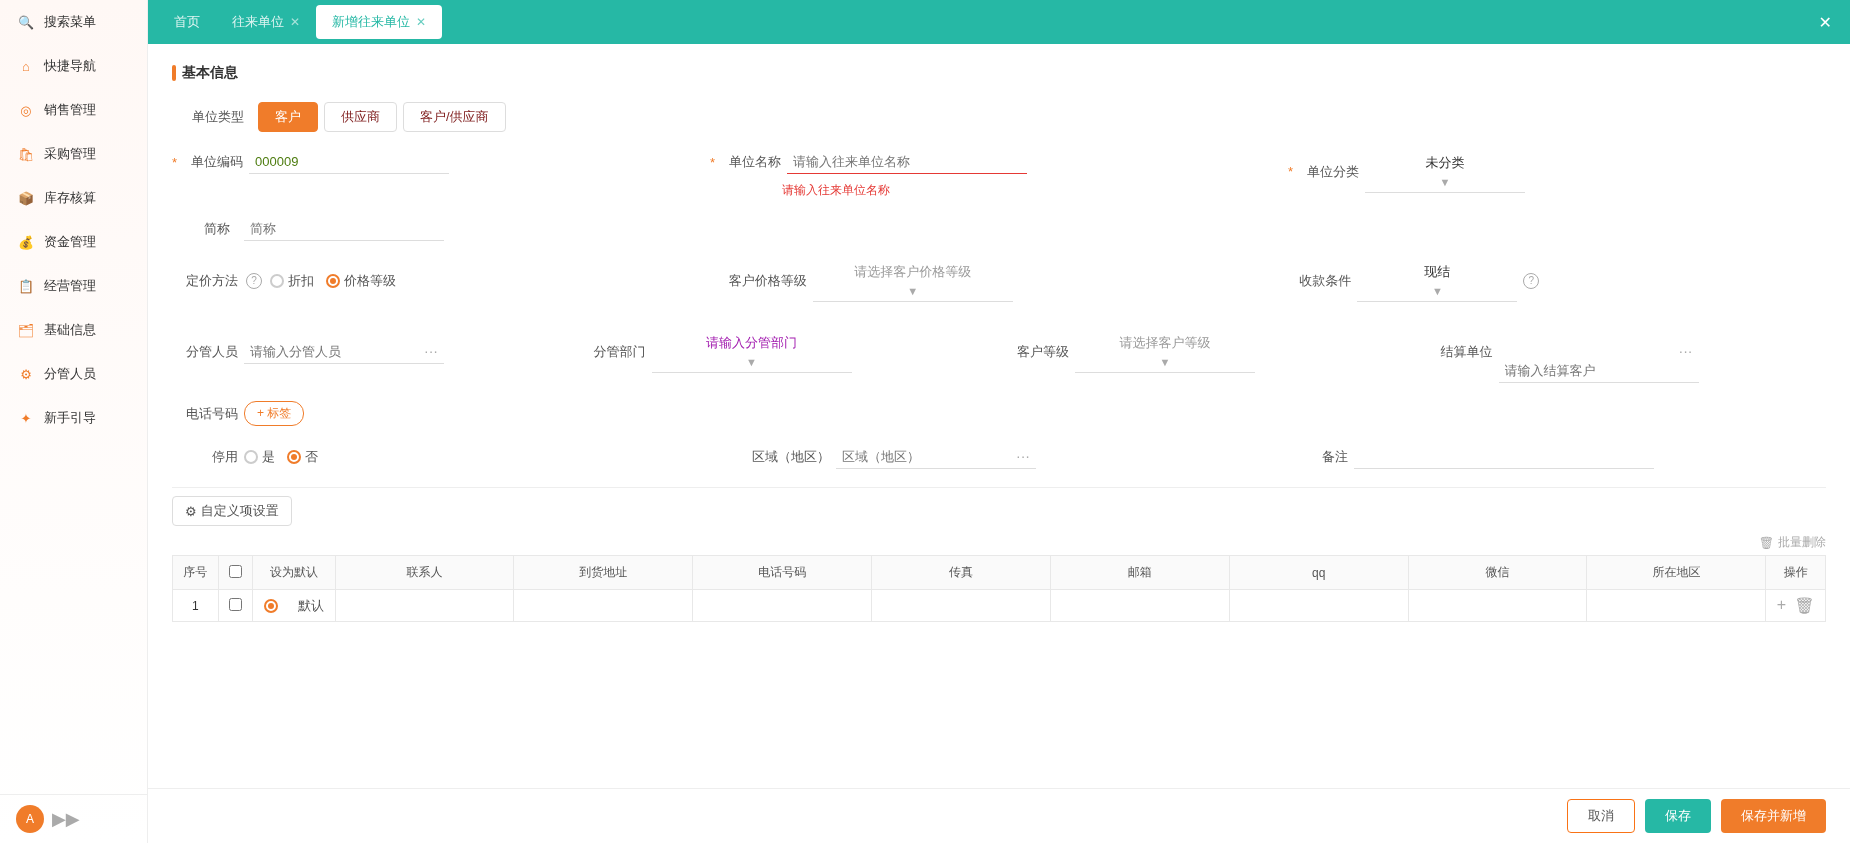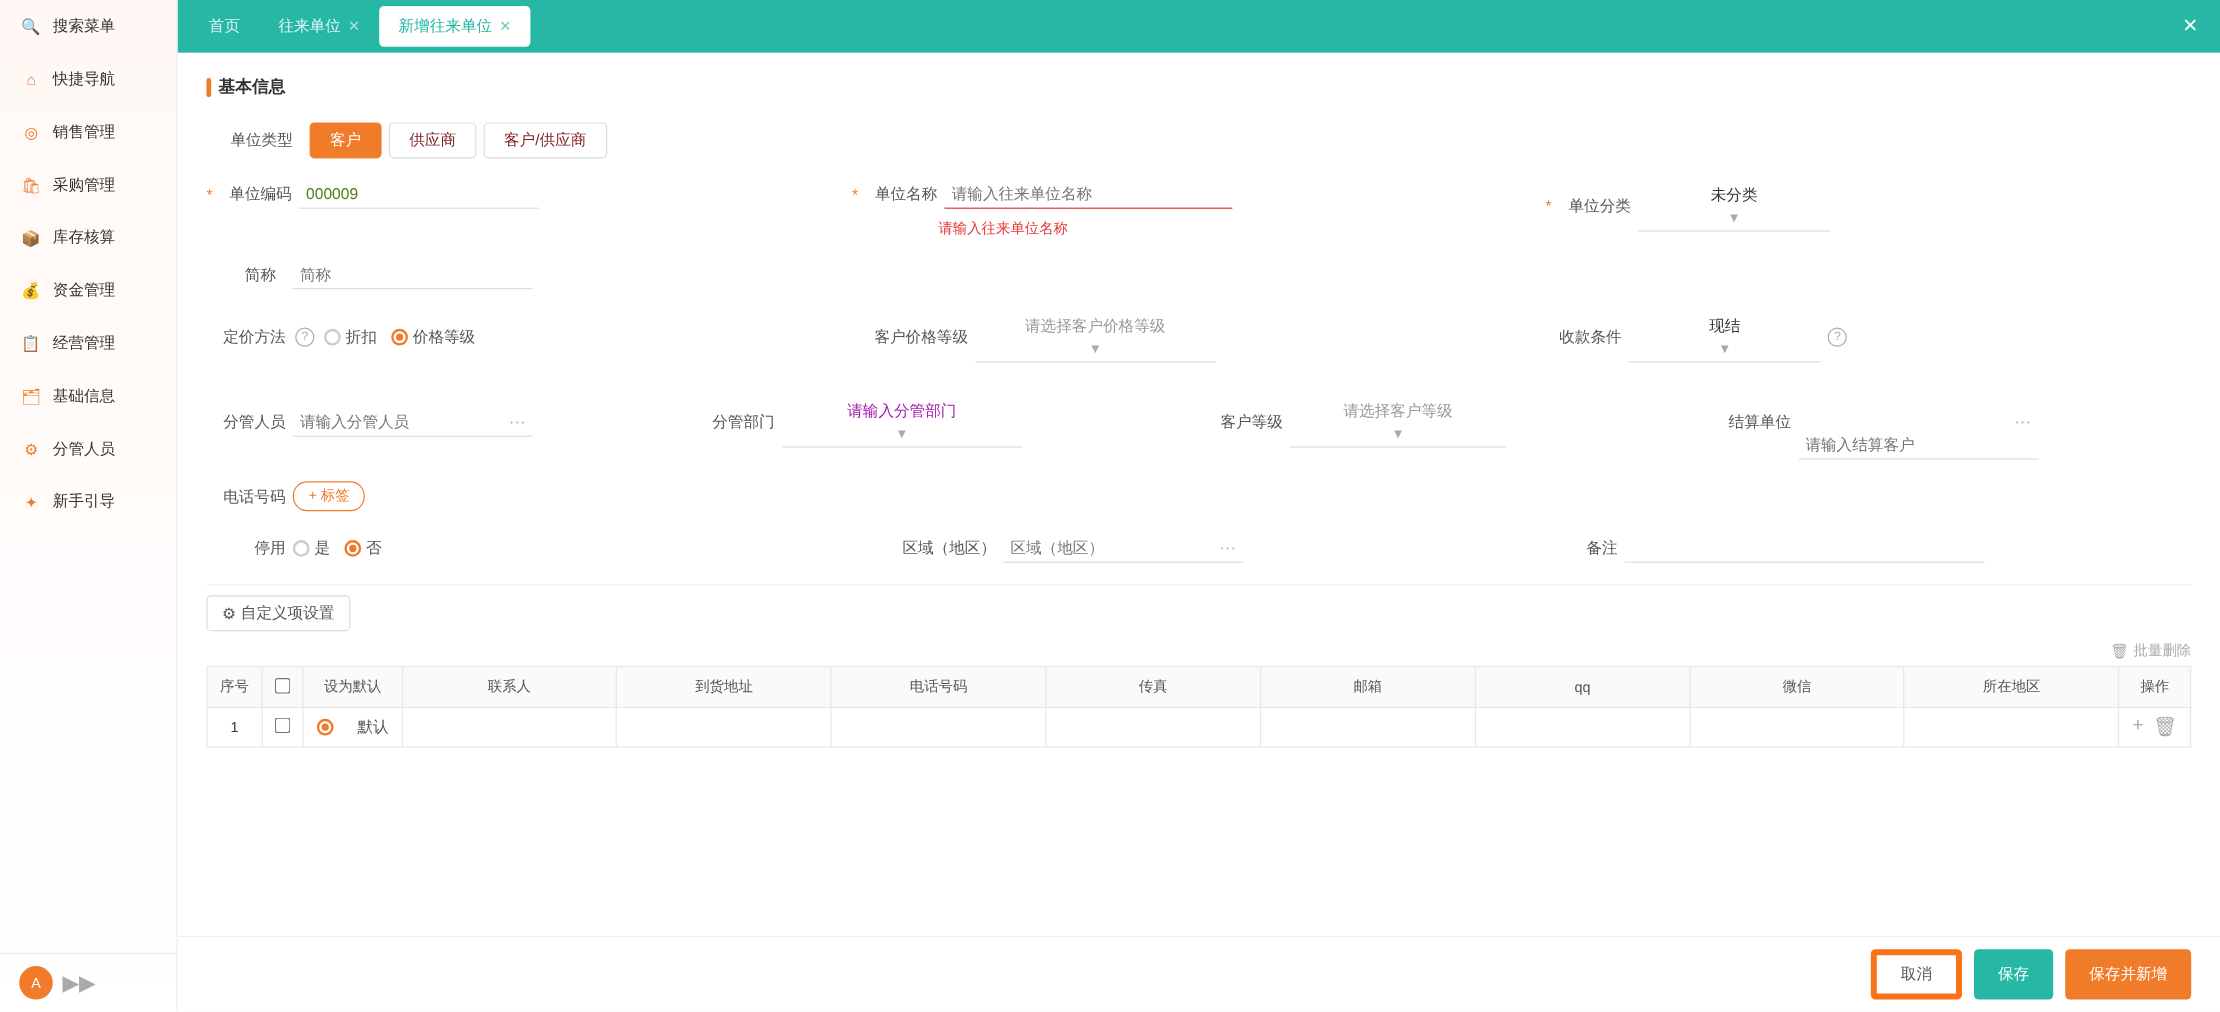--- a/index.html
+++ b/index.html
@@ -246,21 +246,21 @@
       background: #fff;
       border-top: 1px solid #eee;
       padding: 10px 24px;
       display: flex;
       justify-content: flex-end;
       gap: 10px;
       flex-shrink: 0;
     }
     .btn-cancel {
       padding: 7px 20px;
-      border: 5px solid #f97316;
+      border: 1px solid #f97316;
       border-radius: 4px;
       cursor: pointer;
       font-size: 13px;
       color: #555;
       background: #fff;
     }
     .btn-save {
       padding: 7px 20px;
       border: none;
       border-radius: 4px;

